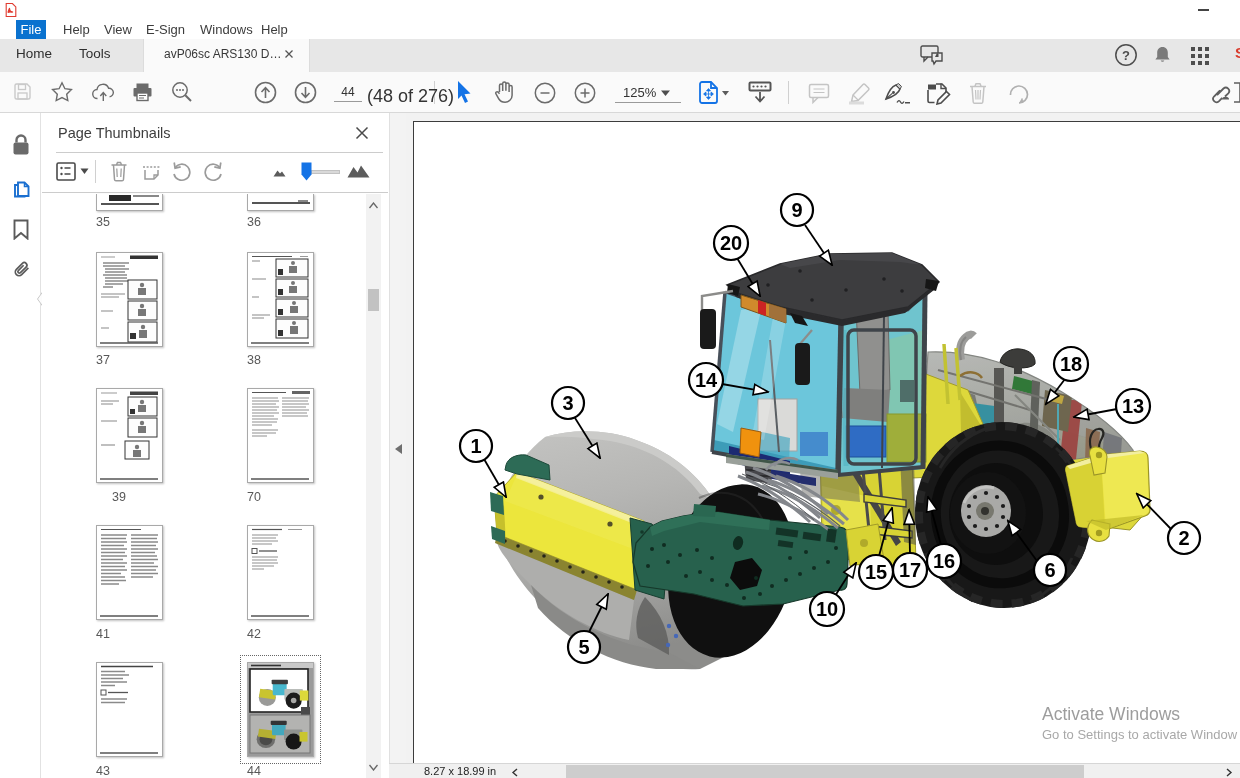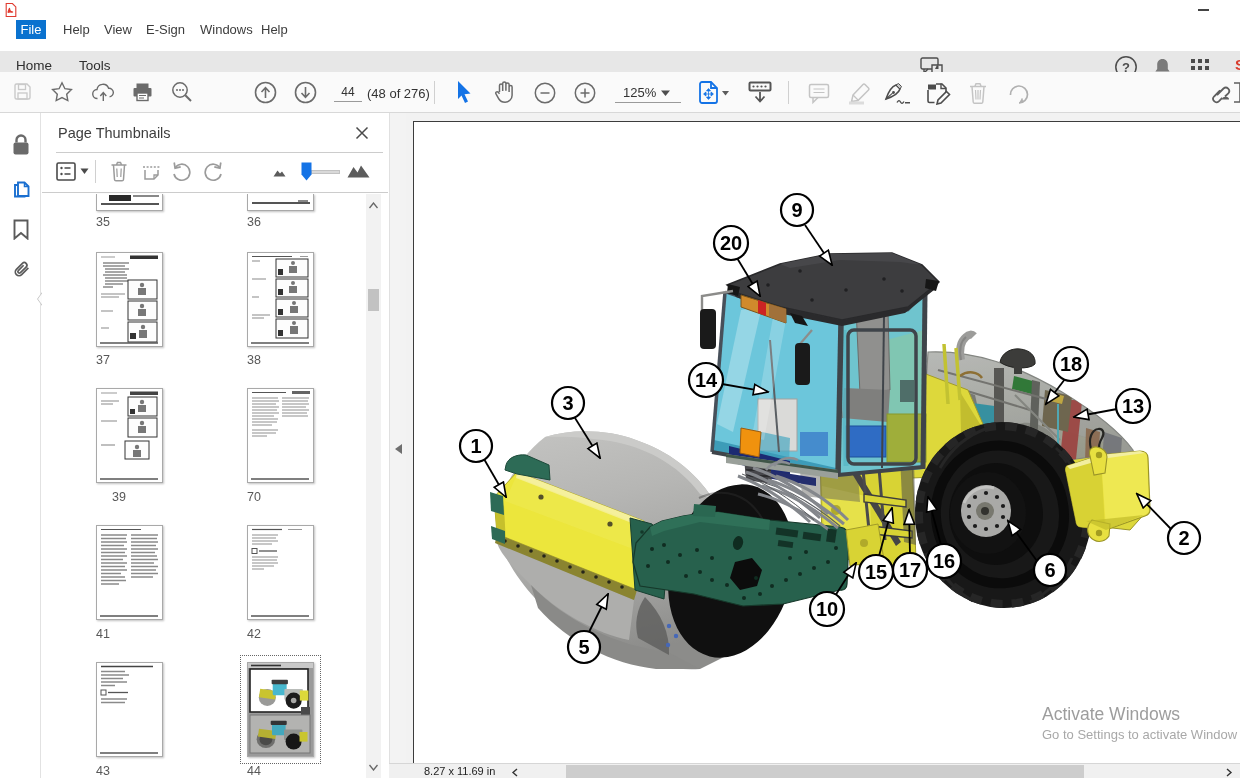--- a/index.html
+++ b/index.html
@@ -8,30 +8,30 @@
   .abs { position:absolute; }
   
   #titlebar { position:absolute; left:0; top:0; width:1240px; height:20px; background:#fff; }
   #titletext { position:absolute; left:22px; top:3px; font-size:12px; color:#1a1a1a; letter-spacing:0.95px; }
   #minbtn { position:absolute; left:1198px; top:9px; width:11px; height:2px; background:#444; }
   
   #menubar { position:absolute; left:16px; top:20px; width:1240px; height:19px; background:#fff; font-size:13px; color:#3c3c3c; }
   .mitem { position:absolute; top:0; height:19px; line-height:19px; }
   #mfile { left:0; width:30px; text-align:center; background:#0a72cf; color:#fff; }
   
-  #tabbar { position:absolute; left:0; top:39px; width:1240px; height:33px; background:#e7e7e7;margin-top:12px; }
+  #tabbar { position:absolute; left:0; top:39px; width:1240px; height:33px; background:#e7e7e7; }
   .tabtxt { position:absolute; top:7px; font-size:13.5px; color:#2e2e2e; }
   #activetab { position:absolute; left:143px; top:0; width:167px; height:33px; background:#fafafa; border-left:1px solid #dcdcdc; border-right:1px solid #dcdcdc; }
   #activetab span { position:absolute; left:20px; top:8px; font-size:12px; color:#383838; white-space:nowrap; }
   
   #toolbar { position:absolute; left:0; top:72px; width:1240px; height:41px; background:#fafafa; border-bottom:1px solid #d8d8d8; }
   .ticon { position:absolute; top:0; }
   .tsep { position:absolute; top:9px; width:1px; height:23px; background:#d0d0d0; }
   #pgnum { position:absolute; left:334px; top:85px; width:28px; text-align:center; font-size:12px; color:#333; border-bottom:1px solid #9a9a9a; height:17px; }
-  #pgcount { position:absolute; left:367px; top:86px; font-size:13px; color:#333; }
+  #pgcount { position:absolute; left:367px; top:86px; font-size:18px; color:#333; }
   #zoomtxt { position:absolute; left:615px; top:85px; width:66px; border-bottom:1px solid #9a9a9a; height:18px; font-size:13px; color:#333; padding-left:8px; }
   
   #sidebar { position:absolute; left:0; top:113px; width:41px; height:665px; background:#fff; border-right:1px solid #e2e2e2; }
   
   #panel { position:absolute; left:42px; top:113px; width:346px; height:665px; background:#fff; }
   #paneltitle { position:absolute; left:16px; top:12px; font-size:14.5px; color:#3d3d3d; }
   .psep { position:absolute; left:14px; width:327px; height:1px; background:#cccccc; }
   #pscroll { position:absolute; left:324px; top:81px; width:15px; height:584px; background:#f2f2f2; }
   #pthumb { position:absolute; left:326px; top:176px; width:11px; height:22px; background:#c2c2c2; }
   .thumb { position:absolute; background:#fff; border:1px solid #a9a9a9; box-shadow:1px 1px 2px rgba(0,0,0,0.25); }
@@ -64,20 +64,26 @@
   <div class="mitem" style="left:47px">Help</div>
   <div class="mitem" style="left:88px">View</div>
   <div class="mitem" style="left:130px">E-Sign</div>
   <div class="mitem" style="left:184px">Windows</div>
   <div class="mitem" style="left:245px">Help</div>
 </div>
 
 <div id="tabbar">
   <div class="tabtxt" style="left:16px">Home</div>
   <div class="tabtxt" style="left:79px">Tools</div>
+  <div id="activetab">
+      <span>avP06sc ARS130 D…</span>
+    <svg class="abs" style="left:140px;top:10px" width="10" height="10" viewBox="0 0 10 10">
+        <path d="M1.5 1.5 L8.5 8.5 M8.5 1.5 L1.5 8.5" stroke="#555" stroke-width="1.3"></path>
+      </svg>
+  </div>
 
   <svg class="abs" style="left:920px;top:6px" width="30" height="22" viewBox="0 0 30 22">
     <rect x="1" y="1" width="17" height="11" rx="1.5" fill="none" stroke="#4d4d4d" stroke-width="1.4"></rect>
     <path d="M4 12 l0 4 4-4" fill="none" stroke="#4d4d4d" stroke-width="1.4"></path>
     <path d="M12 8 h10 v8 h-6 l-2 3 -1-3 h-1 z" fill="#e9e9e9" stroke="#4d4d4d" stroke-width="1.4"></path>
     <path d="M15 12 l2-4 1.5 1 v3 z" fill="#4d4d4d"></path>
   </svg>
   <svg class="abs" style="left:1114px;top:4px" width="24" height="24" viewBox="0 0 24 24">
     <circle cx="12" cy="12" r="10.2" fill="none" stroke="#4d4d4d" stroke-width="1.5"></circle>
     <text x="12" y="16.5" font-size="13" font-family="Liberation Sans" fill="#4d4d4d" text-anchor="middle" font-weight="bold">?</text>
@@ -848,21 +854,21 @@
         <text x="1071" y="371">18</text>
     <circle cx="731" cy="243" r="17" fill="#fff" stroke="#000" stroke-width="2.2"></circle>
         <text x="731" y="250">20</text>
   </g>
 </g>
 </svg>
 <div id="watermark1">Activate Windows</div>
 <div id="watermark2">Go to Settings to activate Window</div>
 
 <div id="statusbar">
-  <div id="statustxt">8.27 x 11.69 in</div>
+  <div id="statustxt">8.27 x 18.99 in</div>
   <svg class="abs" style="left:122px;top:4px" width="8" height="9" viewBox="0 0 8 9">
       <path d="M6 1 L2 4.5 L6 8" fill="none" stroke="#333" stroke-width="1.4"></path>
     </svg>
   <div id="hsb-thumb"></div>
   <svg class="abs" style="left:836px;top:4px" width="8" height="9" viewBox="0 0 8 9">
       <path d="M2 1 L6 4.5 L2 8" fill="none" stroke="#333" stroke-width="1.4"></path>
     </svg>
 </div>
 
 </body></html>

